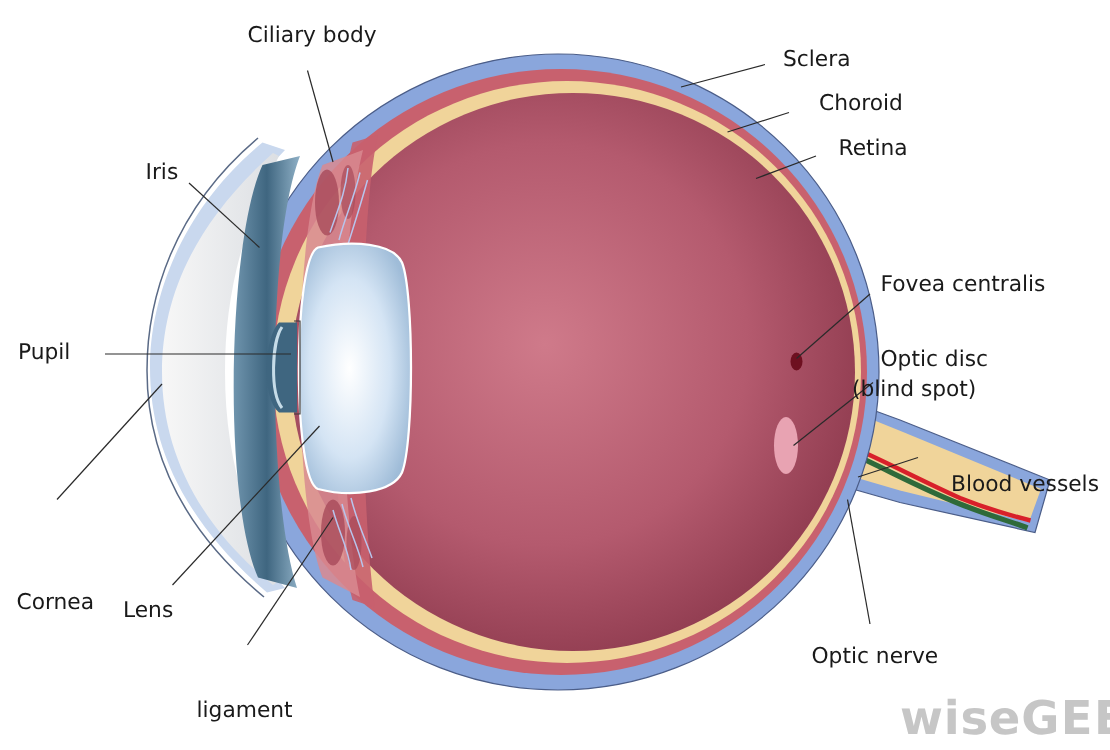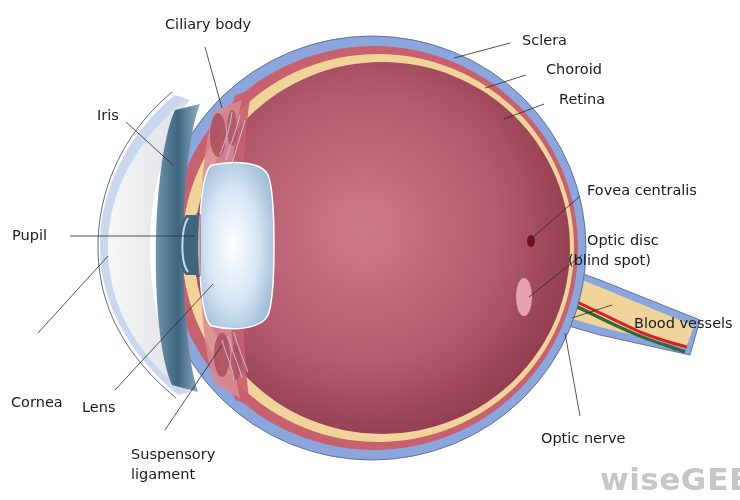--- a/index.html
+++ b/index.html
@@ -113,21 +113,20 @@
       <line x1="580" y1="416" x2="565" y2="333"></line>
     </g>
   </svg>
 
   
   <div class="label" style="left:165px;top:15px;">Ciliary body</div>
   <div class="label" style="left:97px;top:106px;">Iris</div>
   <div class="label" style="left:12px;top:226px;">Pupil</div>
   <div class="label" style="left:11px;top:345px;margin-top:48px;">Cornea</div>
   <div class="label" style="left:82px;top:398px;">Lens</div>
-  <div class="label" style="left:131px;top:445px;">Suspensory</div>
   <div class="label" style="left:131px;top:465px;">ligament</div>
 
   <div class="label" style="left:522px;top:31px;">Sclera</div>
   <div class="label" style="left:546px;top:60px;">Choroid</div>
   <div class="label" style="left:559px;top:90px;">Retina</div>
   <div class="label" style="left:587px;top:181px;text-align:center;">Fovea centralis</div>
   <div class="label" style="left:587px;top:231px;">Optic disc</div>
   <div class="label" style="left:568px;top:251px;">(blind spot)</div>
   <div class="label" style="left:634px;top:294px;margin-top:20px;">Blood vessels</div>
   <div class="label" style="left:541px;top:429px;">Optic nerve</div>

